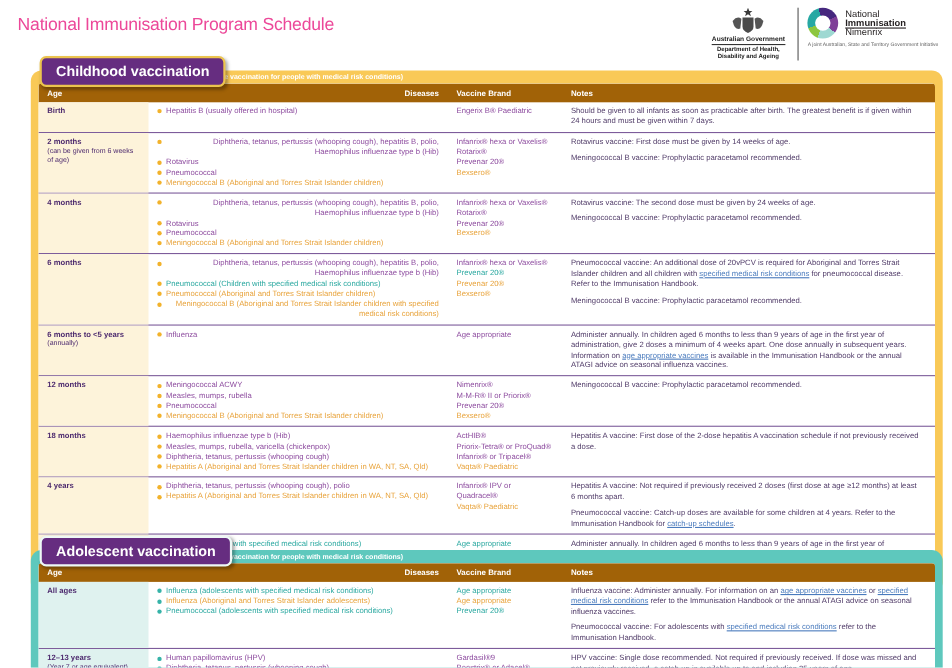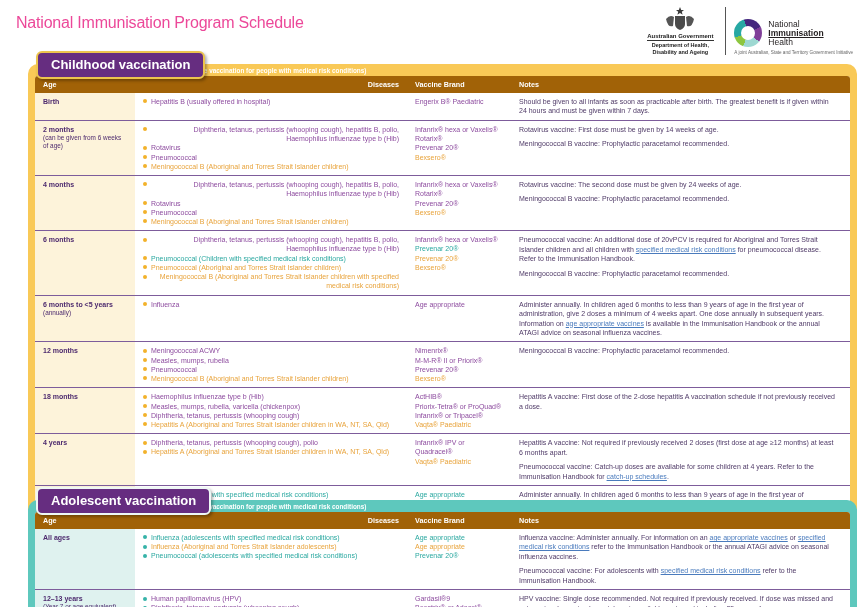--- a/index.html
+++ b/index.html
@@ -1,21 +1,21 @@
 <!DOCTYPE html>
 <html><head>
 <meta charset="utf-8">
 <style>
   * { box-sizing: border-box; margin: 0; padding: 0; }
   body { font-family: "Liberation Sans", sans-serif; background: #ffffff; }
   .canvas { position: relative; width: 865px; height: 607px; background: #fff; overflow: hidden; }
 
   
   .page-title { position: absolute; left: 16px; top: 14px; font-size: 16px; font-weight: normal; color: #ec4899; letter-spacing: -0.2px; }
-  .logos { position: absolute; top: 7px; right: 12px; display: flex; align-items: flex-end; }
+  .logos { position: absolute; top: 7px; right: 12px; display: flex; align-items: flex-start; }
   .gov { width: 74px; display: flex; flex-direction: column; align-items: center; text-align: center; color: #1a1a1a; }
   .gov-l1 { font-size: 6px; font-weight: bold; border-bottom: 0.5px solid #333; padding-bottom: 1px; margin-bottom: 1px; }
   .gov-l2 { font-size: 5.5px; font-weight: bold; line-height: 1.2; }
   .gov-sep { width: 1px; background: #555; height: 48px; margin: 0 8px; }
   .nip { display: flex; flex-direction: column; }
   .nip-top { display: flex; align-items: center; gap: 6px; }
   .ring { width: 28px; height: 28px; border-radius: 50%; position: relative; flex: none;
           background: conic-gradient(from 200deg, #8dc63f 0 14%, #27a8a3 14% 40%, #45277e 40% 62%, #7f3f98 62% 80%, #9ed8d2 80% 100%); }
   .ring-hole { position: absolute; left: 7px; top: 7px; width: 14px; height: 14px; background: #fff; border-radius: 50%; }
   .nip-text { font-size: 8.5px; color: #231f20; line-height: 1.05; }
@@ -92,21 +92,21 @@
     </div>
     <div class="gov-sep"></div>
     <div class="nip">
       <div class="nip-top">
         <div class="ring">
             <div class="ring-hole"></div>
           </div>
         <div class="nip-text">
           <div>National</div>
           <div class="b">Immunisation</div>
-          <div>Health</div>
+          <div>Nimenrix</div>
         </div>
       </div>
       <div class="nip-tag">A joint Australian, State and Territory Government Initiative</div>
     </div>
   </div>
 
   <div class="section" id="sec-0">
     <div class="sec-label">
       <span>Childhood vaccination</span>
     </div>

